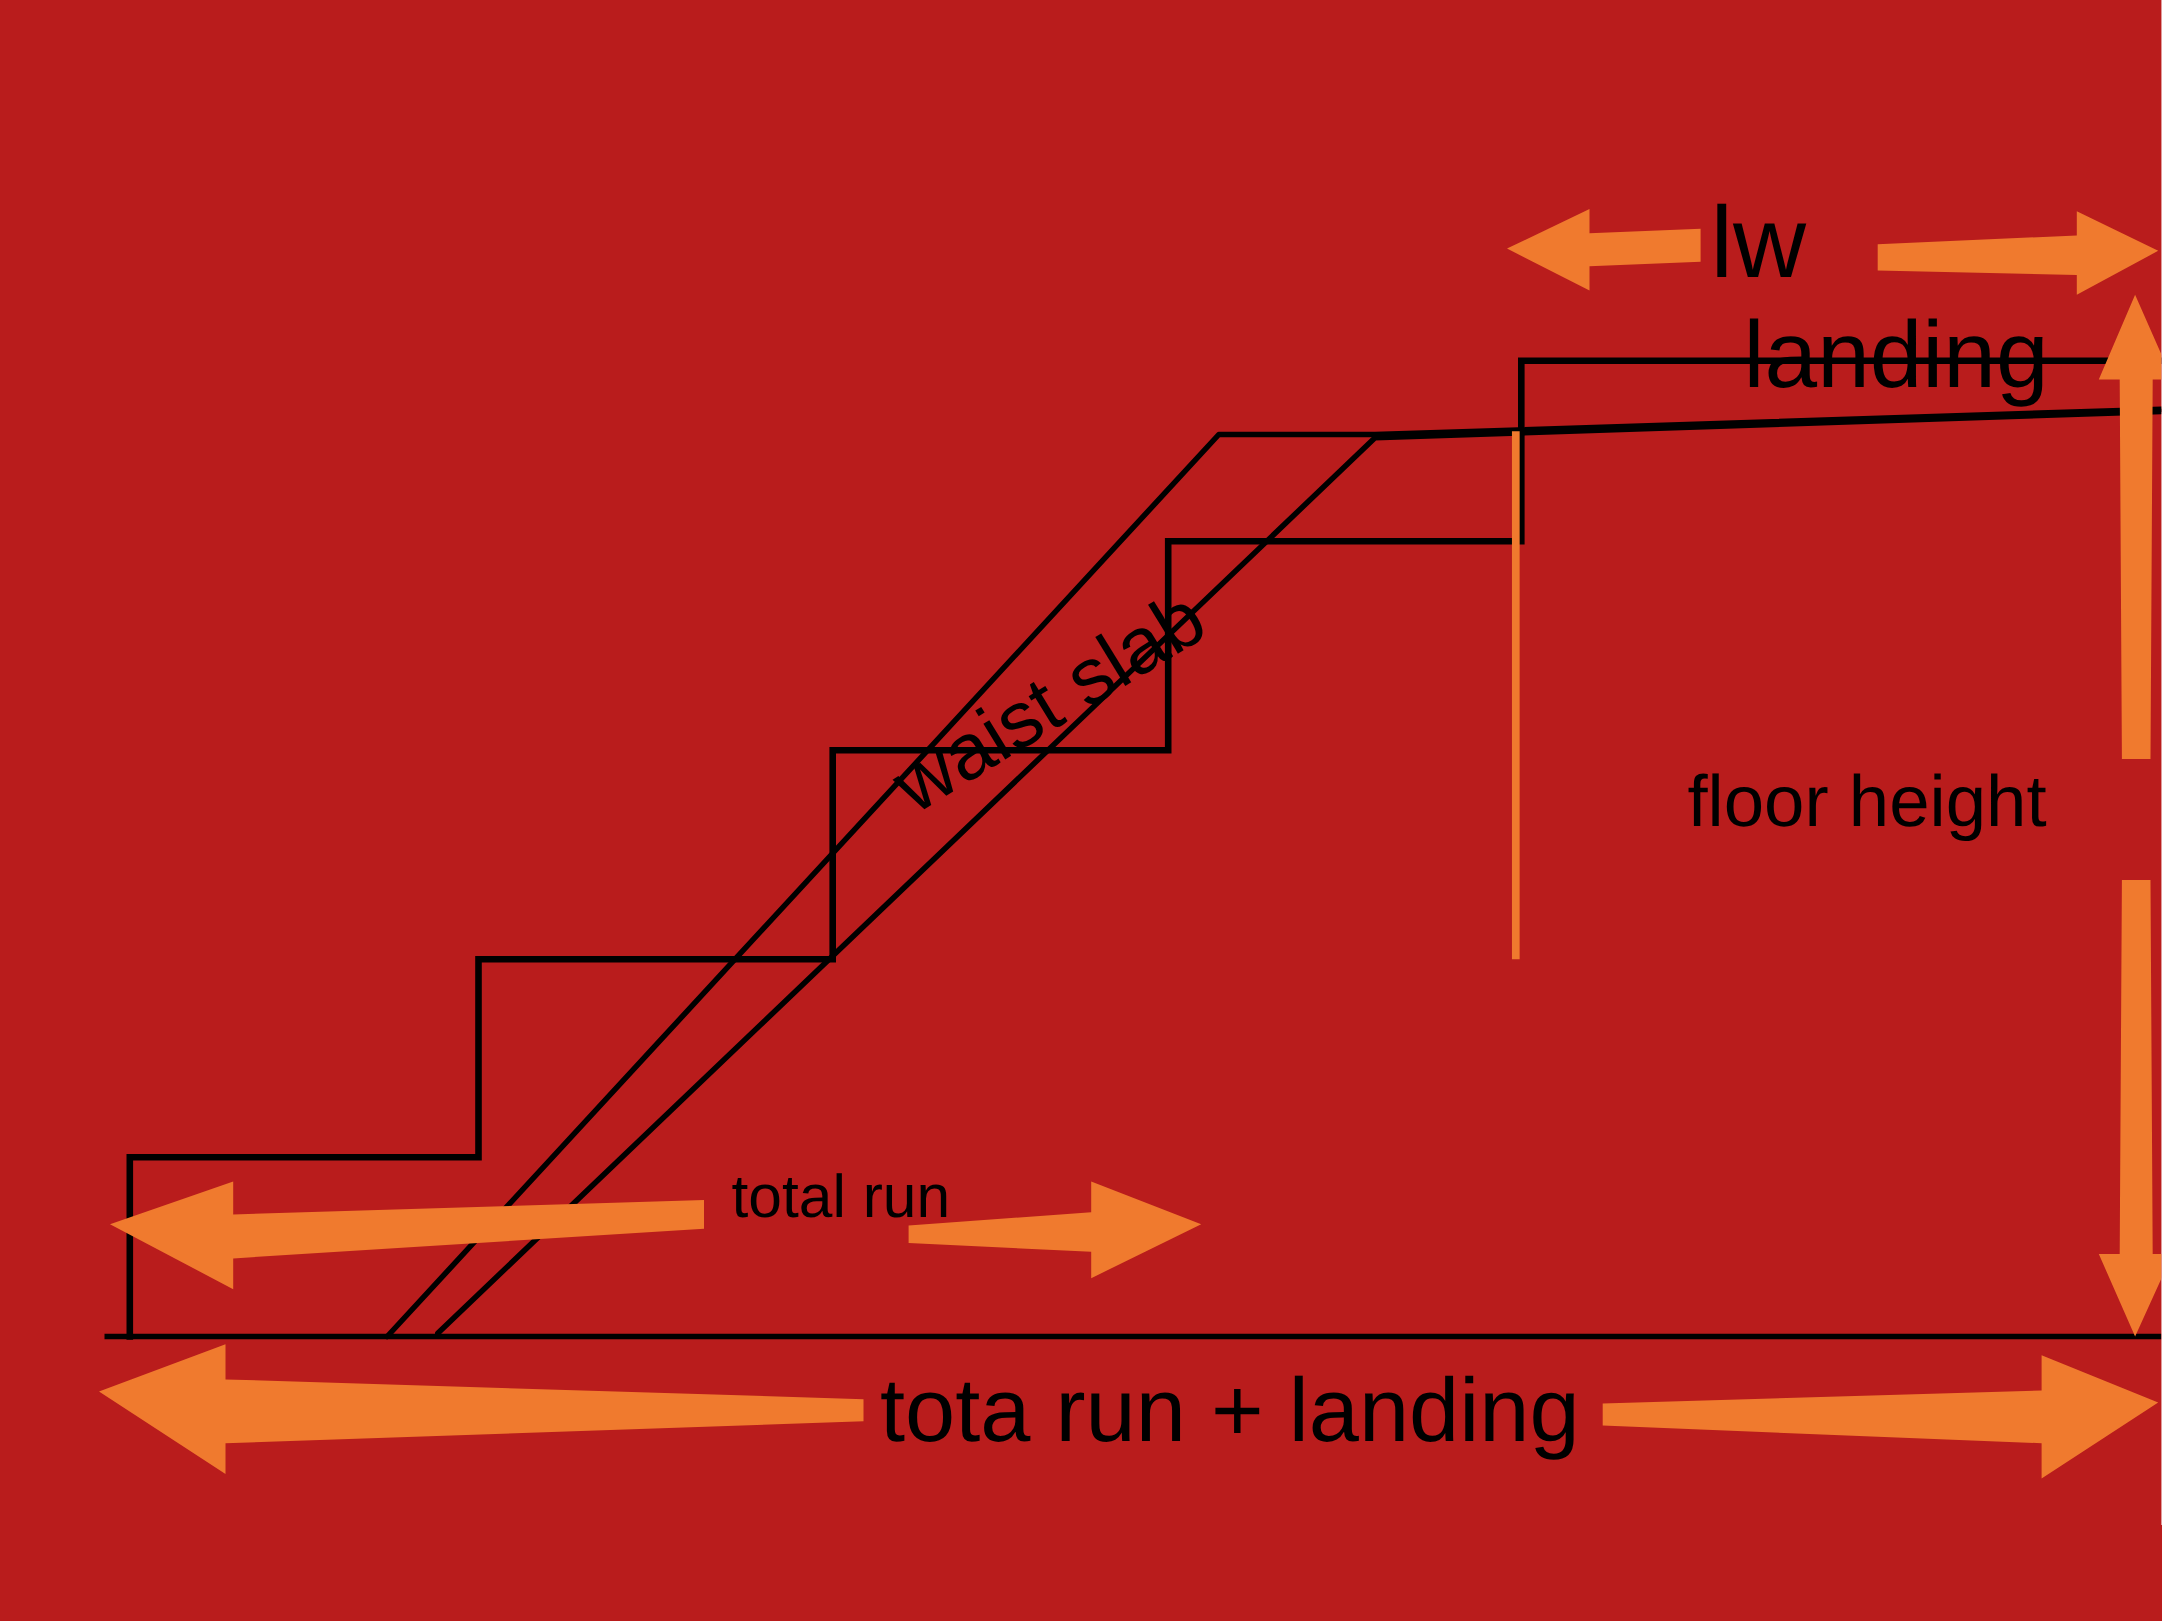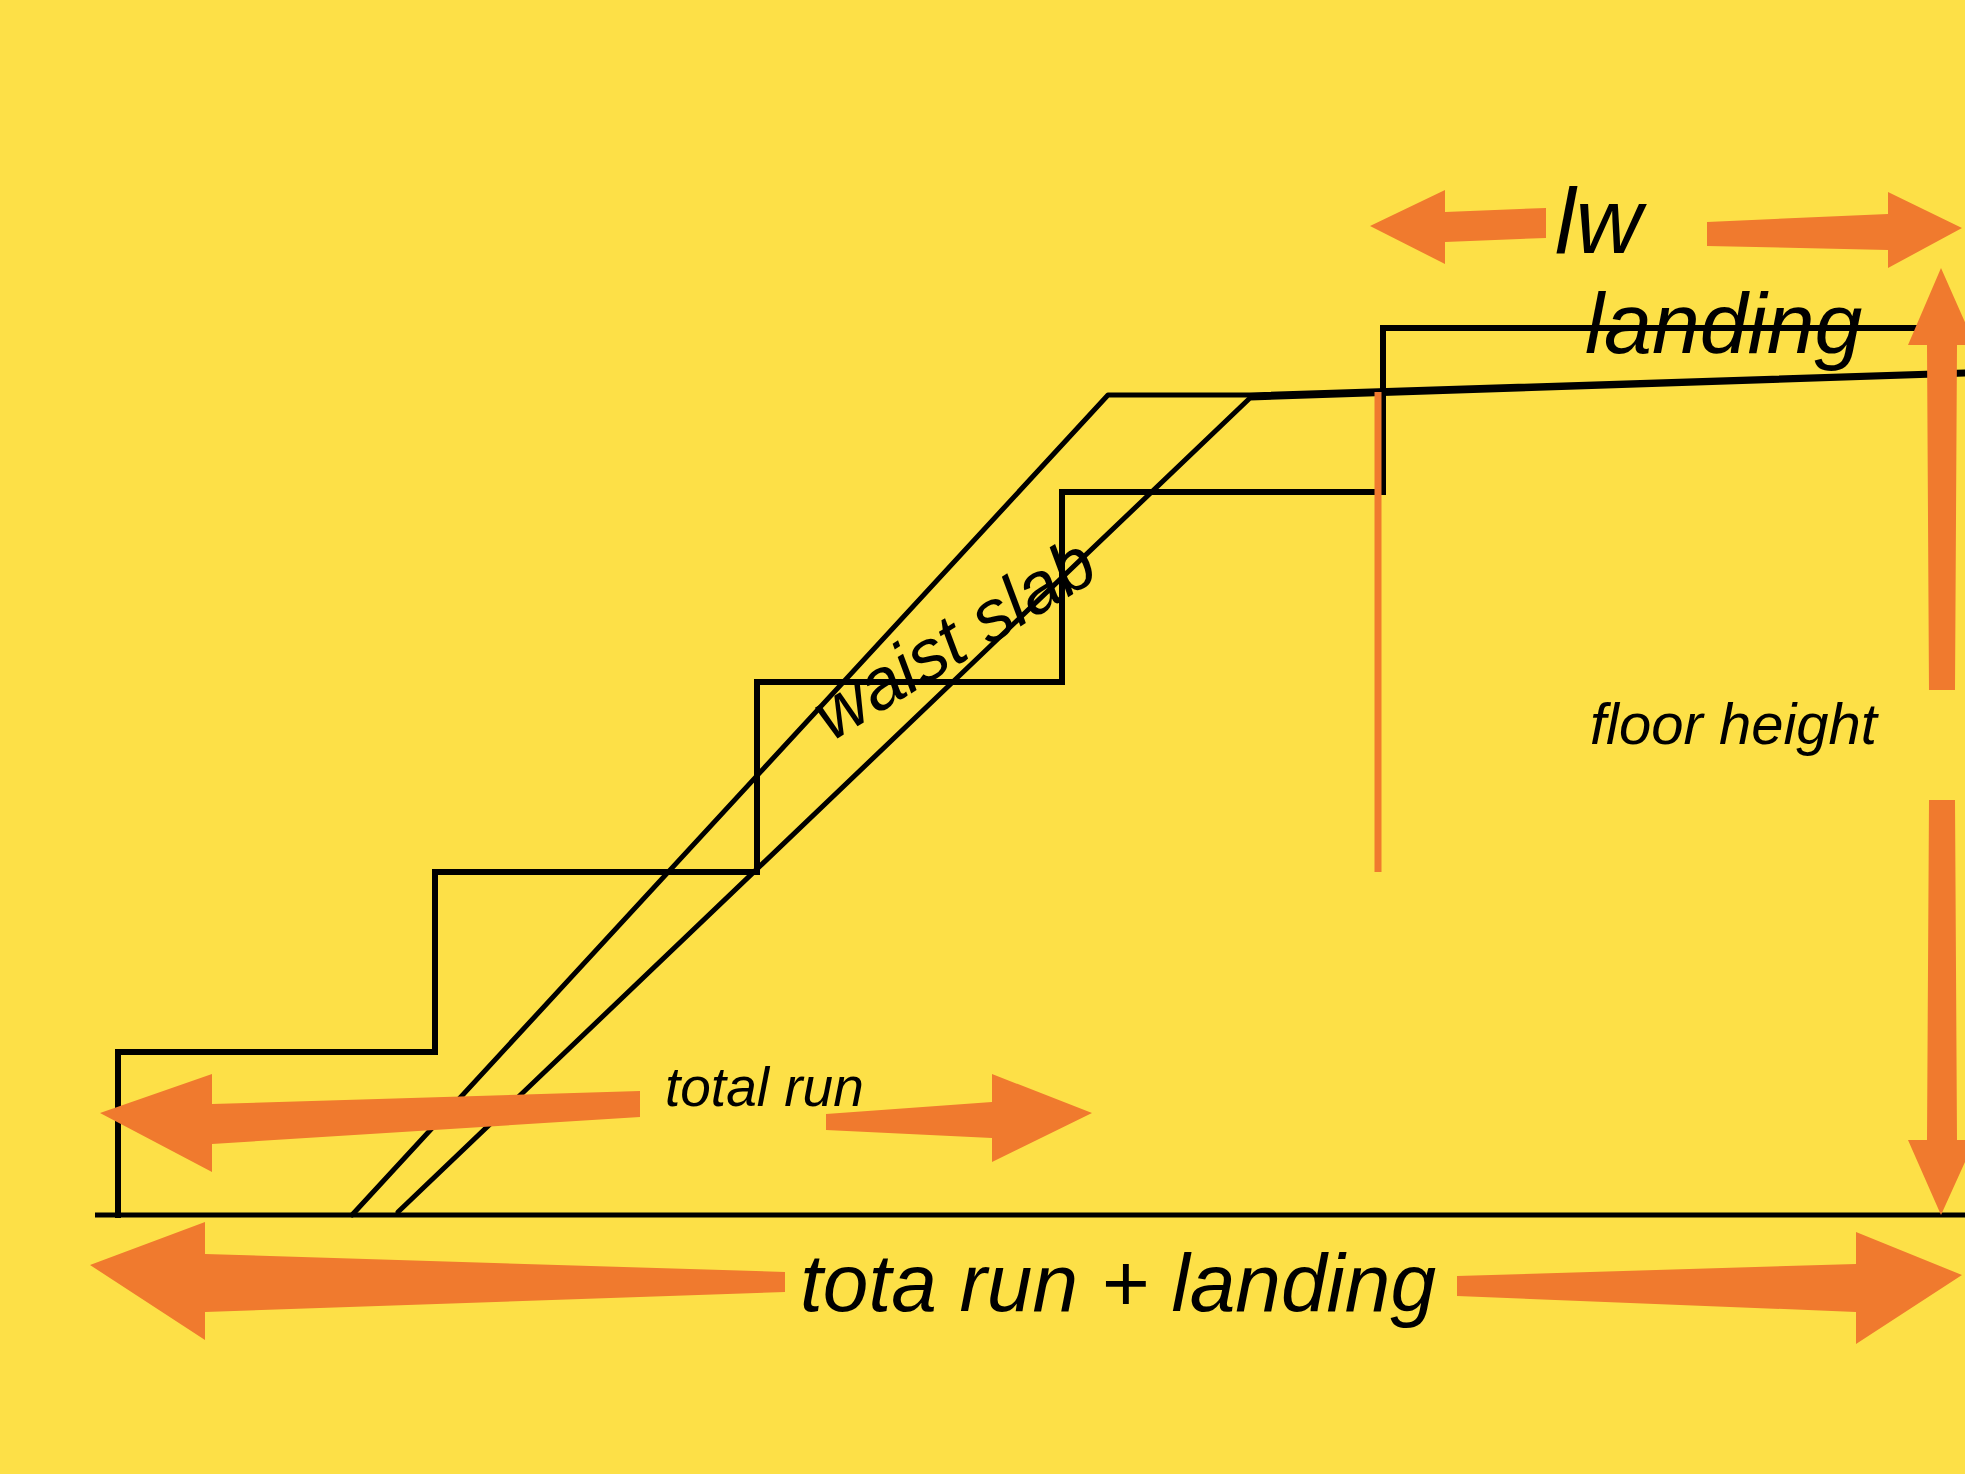--- a/index.html
+++ b/index.html
@@ -4,24 +4,23 @@
 <style>
   html, body {
     margin: 0;
     padding: 0;
     background: #ffffff;
   }
   #stage {
     position: relative;
     width: 1965px;
     height: 1474px;
-    background: #fde047;
+    background: #b91c1c;
     overflow: hidden;
     font-family: "Liberation Sans", sans-serif;
-    font-style: italic;
   }
   #diagram {
     position: absolute;
     left: 0;
     top: 0;
     width: 1965px;
     height: 1474px;
   }
   .lbl {
     position: absolute;
@@ -35,23 +34,23 @@
     top: 175px;
     font-size: 92px;
   }
   #label-landing {
     left: 1585px;
     top: 280px;
     font-size: 86px;
     text-align: right;
   }
   #label-floor-height {
-    left: 1590px;
+    left: 1534px;
     top: 695px;
-    font-size: 58px;
+    font-size: 66px;
   }
   #label-total-run {
     left: 665px;
     top: 1060px;
     font-size: 55px;
   }
   #label-total-run-landing {
     left: 800px;
     top: 1230px;
     font-size: 82px;

